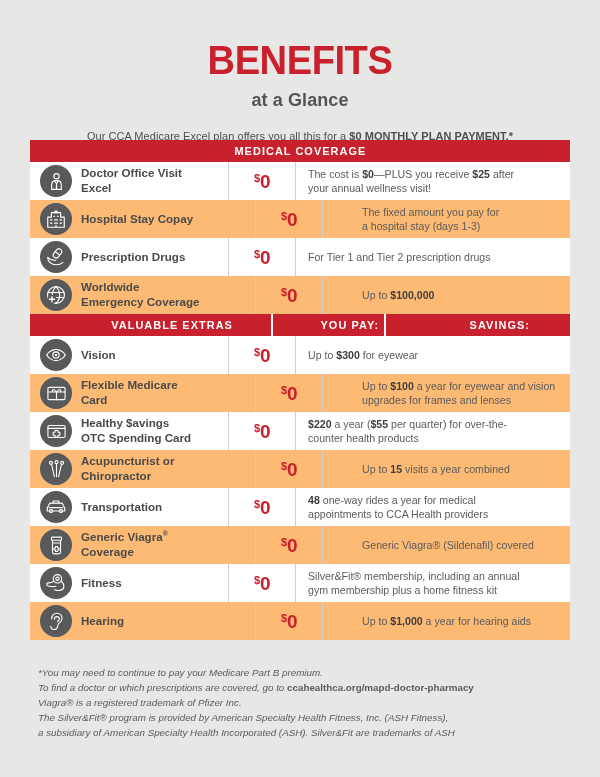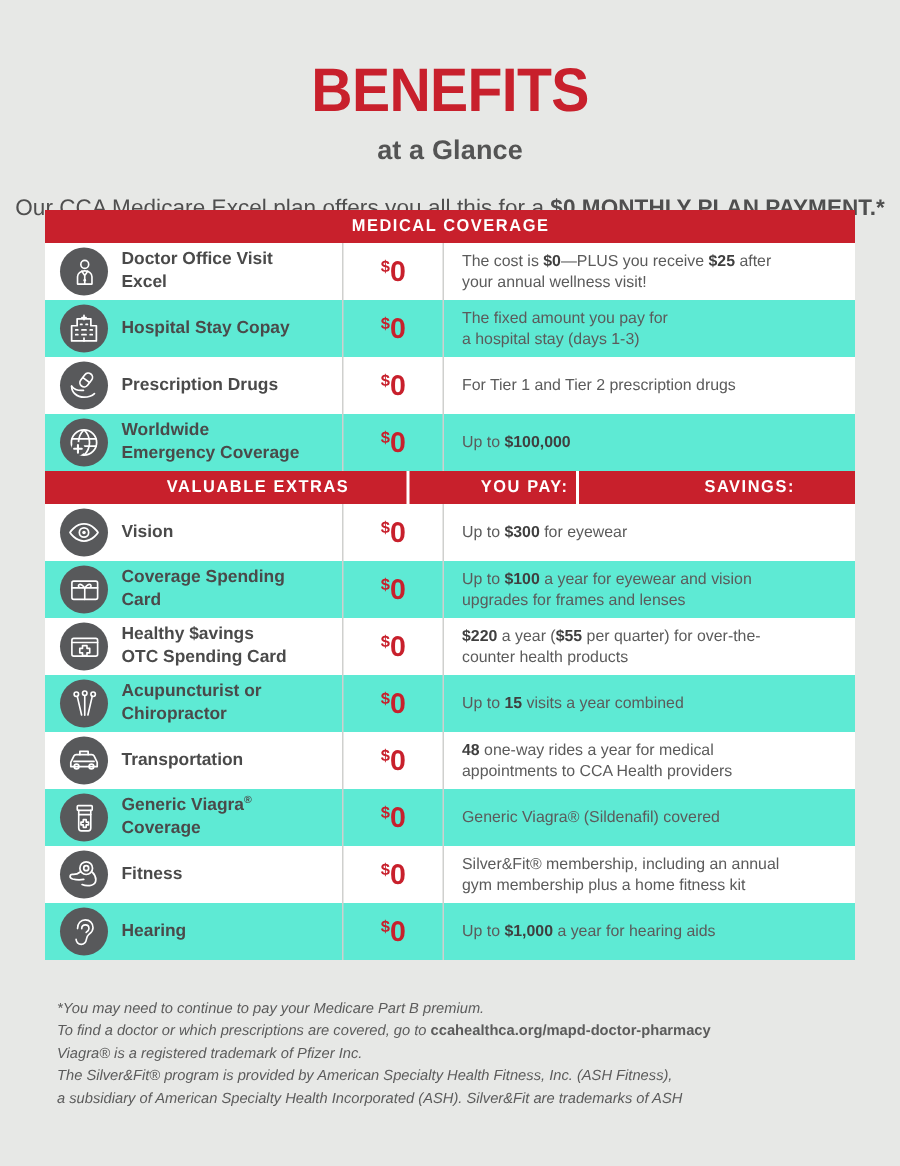--- a/index.html
+++ b/index.html
@@ -22,21 +22,21 @@
     color:#c8202c;
     line-height:1;
     transform:scaleX(0.93);
     -webkit-transform:scaleX(0.93);
   }
   .subtitle{
     font-size:18px;font-weight:bold;color:#545454;
     margin-top:9px;letter-spacing:0.1px;
   }
   .lede{
-    font-size:15px;color:#4f4f4f;margin-top:19px;letter-spacing:0.05px;
+    font-size:11px;color:#4f4f4f;margin-top:19px;letter-spacing:0.05px;
   }
   .lede b{font-weight:bold;color:#4f4f4f;}
 
   
   .tbl{
     position:absolute;left:30px;top:140px;width:540px;
   }
   .bar{
     background:#c8202c;color:#fff;
     height:22px;display:flex;align-items:center;
@@ -44,21 +44,21 @@
   }
   .bar .seg{display:flex;align-items:center;justify-content:center;height:100%;padding-left:43px;}
   .bar .seg.c1{width:198px;}
   .bar .seg.c2{width:68px;border-left:2px solid #fff;}
   .bar .seg.c3{flex:1;border-left:2px solid #fff;}
   .bar.full{justify-content:center;}
   .bar .single{transform:scaleX(0.95);-webkit-transform:scaleX(0.95);}
 
   .row{display:flex;align-items:stretch;min-height:38px;}
   .row.odd{background:#ffffff;}
-  .row.even{background:#5eead4;}
+  .row.even{background:#fdba74;gap:27px;}
 
   .cell-name{
     width:198px;display:flex;align-items:center;
     padding-left:10px;box-sizing:border-box;
   }
   .cell-pay{
     width:68px;display:flex;align-items:center;justify-content:center;
     border-left:1px solid #cfd0ce;border-right:1px solid #cfd0ce;
     box-sizing:border-box;
   }
@@ -252,21 +252,21 @@
         <div class="row even">
           <div class="cell-name">
             <div class="ico">
               <svg width="21" height="21" viewBox="0 0 24 24">
                 <rect x="2.2" y="5" width="19.6" height="14" rx="1.4" stroke="#fff" fill="none" stroke-width="1.25" stroke-linecap="round" stroke-linejoin="round"></rect>
                 <path d="M2.2 10.2h19.6M12 10.2V19" stroke="#fff" fill="none" stroke-width="1.25" stroke-linecap="round" stroke-linejoin="round"></path>
                 <path d="M12 10.2c-1.6-2-3-3-4.1-2.6-1 .4-1 1.8.2 2.3M12 10.2c1.6-2 3-3 4.1-2.6 1 .4 1 1.8-.2 2.3" stroke="#fff" fill="none" stroke-width="1.25" stroke-linecap="round" stroke-linejoin="round"></path>
               </svg>
             </div>
             <div class="lbl">
-              <div>Coverage Spending</div>
+              <div>Flexible Medicare</div>
               <div>Card</div>
             </div>
           </div>
           <div class="cell-pay">
             <span class="pay"><span class="d">$</span><span class="z">0</span></span>
           </div>
           <div class="cell-save">
             <div>
               <div><span>Up to </span><b>$100</b><span> a year for eyewear and vision</span></div>
               <div>upgrades for frames and lenses</div>

